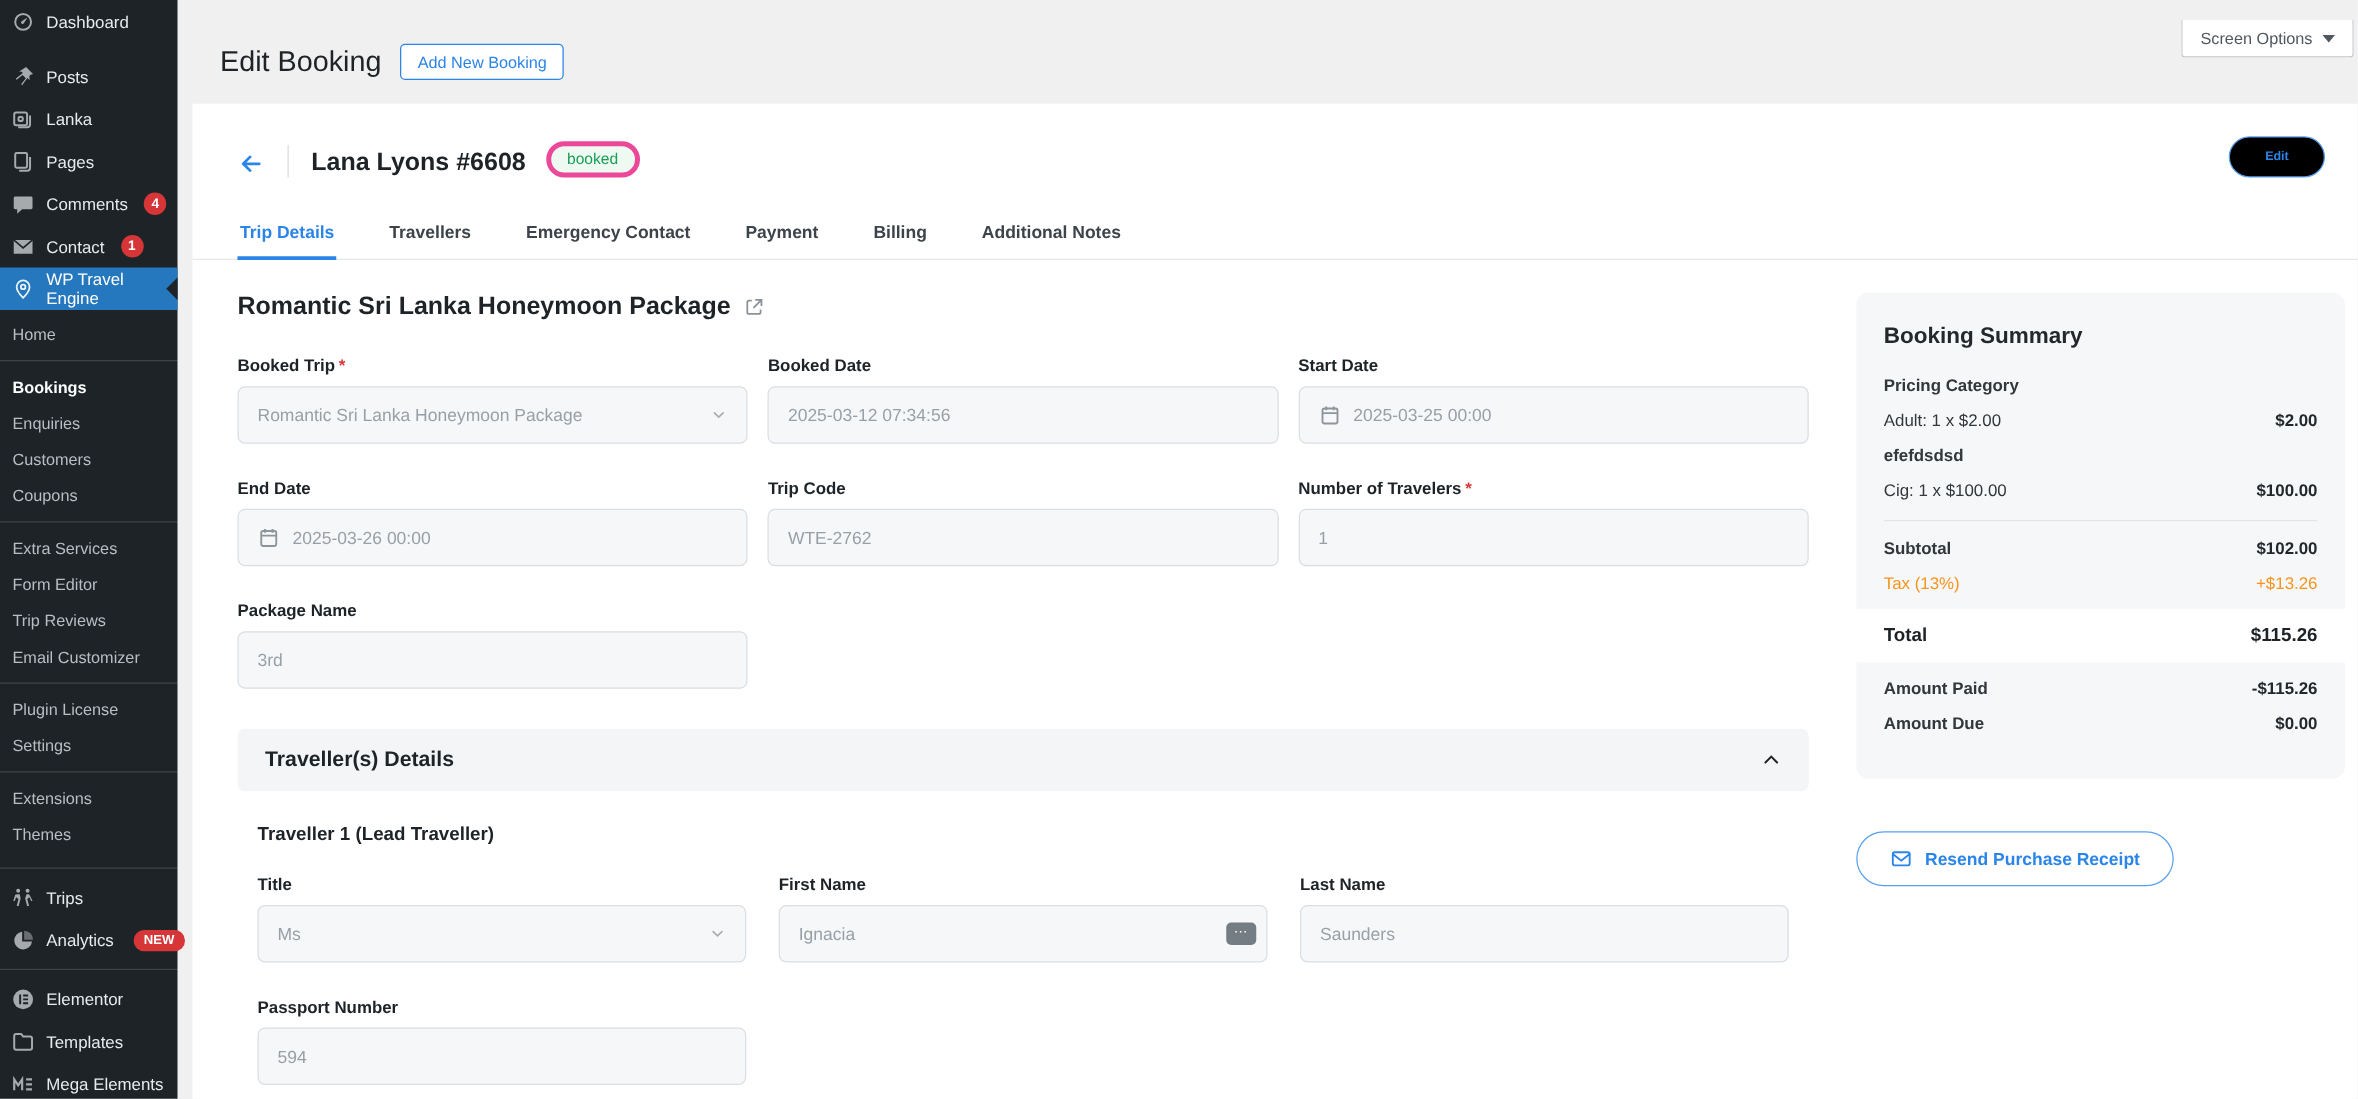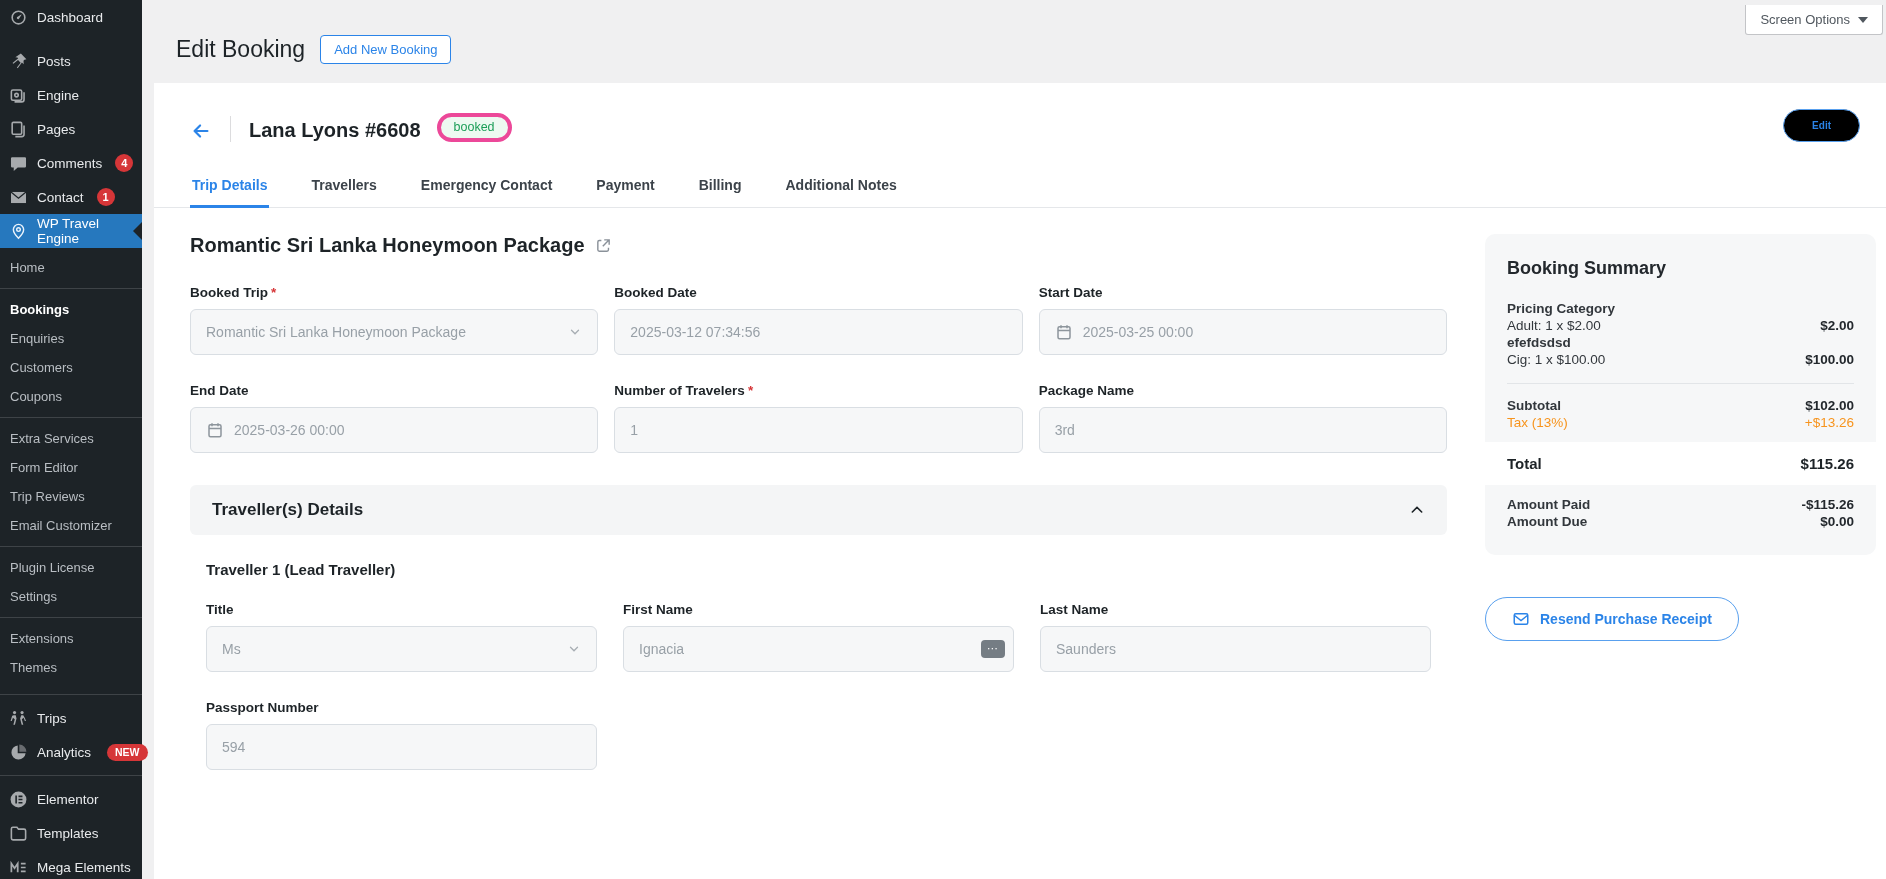--- a/index.html
+++ b/index.html
@@ -21,21 +21,21 @@
     align-items:center; justify-content:center; }
   .new-badge { margin-left:7px; background:#d63638; color:#fff; font-size:10.5px; font-weight:700;
     border-radius:9px; padding:2.5px 8px; }
   .submenu { padding:5px 0 6px; }
   .submenu-item { display:block; padding:7px 10px 7px 10px; font-size:13px; color:#b9bec3; cursor:pointer; }
   .submenu-item.current { color:#fff; font-weight:700; }
   .sm-divider { border-top:1px solid rgba(255,255,255,.15); margin:6px 0; }
 
   
   .main { position:absolute; left:154px; top:0; width:1732px; height:879px; }
-  .screen-options { position:absolute; top:5px; right:3px; background:#fff; border:1px solid #c3c4c7;
+  .screen-options { position:absolute; top:16px; right:3px; background:#fff; border:1px solid #c3c4c7;
     border-top:none; border-radius:0 0 3px 3px; padding:7px 14px; font-size:13px; color:#50575e;
     display:flex; align-items:center; gap:8px; cursor:pointer; z-index:5; }
   .caret-down { width:0; height:0; border-left:5px solid transparent; border-right:5px solid transparent;
     border-top:6px solid #50575e; }
   .top-bar { height:83px; padding:16px 22px 0; display:flex; align-items:center; gap:15px; }
   .page-title { font-size:23px; font-weight:500; color:#1d2327; }
   .add-new-btn { background:#fff; border:1px solid #2b84e8; color:#2b84e8; font-size:13px;
     padding:6px 13px; border-radius:4px; cursor:pointer; font-family:inherit; }
 
   
@@ -81,21 +81,21 @@
   .chev-up { width:16px; height:16px; color:#1d2327; }
   .section-body { padding:26px 16px 10px; }
   .trav-subtitle { font-size:15px; font-weight:700; color:#1d2327; margin-bottom:24px; }
   .trav-grid { display:grid; grid-template-columns:1fr 1fr 1fr; gap:28px 26px; }
 
   
   .summary-col { width:391px; flex:none; }
   .summary { background:#f6f7f8; border-radius:10px; padding:24px 22px 24px; }
   .summary-title { font-size:18px; font-weight:700; color:#23282d; margin-bottom:22px; }
   .srow { display:flex; justify-content:space-between; align-items:baseline; font-size:13.5px;
-    color:#32373c; margin:2px 0; }
+    color:#32373c; margin:13px 0; }
   .srow .lab-bold { font-weight:700; }
   .srow .val { font-weight:700; color:#23282d; }
   .sdivider { border-top:1px solid #e2e5e8; margin:16px 0 14px; }
   .srow.tax, .srow.tax .val { color:#f7941d; font-weight:400; }
   .total-row { background:#fff; margin:12px -22px; padding:13px 22px; display:flex;
     justify-content:space-between; font-size:15px; font-weight:700; color:#1d2327; }
   .resend-btn { margin-top:42px; display:inline-flex; align-items:center; gap:10px; background:#fff;
     border:1.5px solid #59a0ee; color:#2b84e8; border-radius:999px; padding:12px 26px;
     font-size:14px; font-weight:700; cursor:pointer; font-family:inherit; }
   .mail-icon { width:18px; height:18px; }
@@ -124,21 +124,21 @@
     <span>Posts</span>
   </div>
   <div class="menu-item">
     <span class="mi-icon">
       <svg viewBox="0 0 24 24" width="19" height="19" fill="none" stroke="currentColor" stroke-width="2">
           <rect x="3" y="5" width="13" height="13" rx="2"></rect>
           <path d="M19 8v9a3 3 0 0 1-3 3H7"></path>
           <circle cx="9.5" cy="11.5" r="2.2"></circle>
         </svg>
     </span>
-    <span>Engine</span>
+    <span>Lanka</span>
   </div>
   <div class="menu-item">
     <span class="mi-icon">
       <svg viewBox="0 0 24 24" width="19" height="19" fill="none" stroke="currentColor" stroke-width="2">
           <rect x="4" y="3" width="12" height="15" rx="1.5"></rect>
           <path d="M19 7v11a3 3 0 0 1-3 3H8"></path>
         </svg>
     </span>
     <span>Pages</span>
   </div>
@@ -325,20 +325,26 @@
           <div class="field">
             <span class="field-label">End Date</span>
             <div class="input">
               <span class="cal-icon">
                 <svg viewBox="0 0 24 24" width="18" height="18" fill="none" stroke="currentColor" stroke-width="2">
                     <rect x="4" y="5" width="16" height="16" rx="2"></rect>
                     <path d="M8 3v4M16 3v4M4 10h16"></path>
                   </svg>
               </span>
               <span>2025-03-26 00:00</span>
+            </div>
+          </div>
+          <div class="field">
+            <span class="field-label">Trip Code</span>
+            <div class="input">
+              <span>WTE-2762</span>
             </div>
           </div>
           <div class="field">
             <span class="field-label"><span>Number of Travelers</span><span class="req">*</span></span>
             <div class="input">
               <span>1</span>
             </div>
           </div>
 
           <div class="field">

